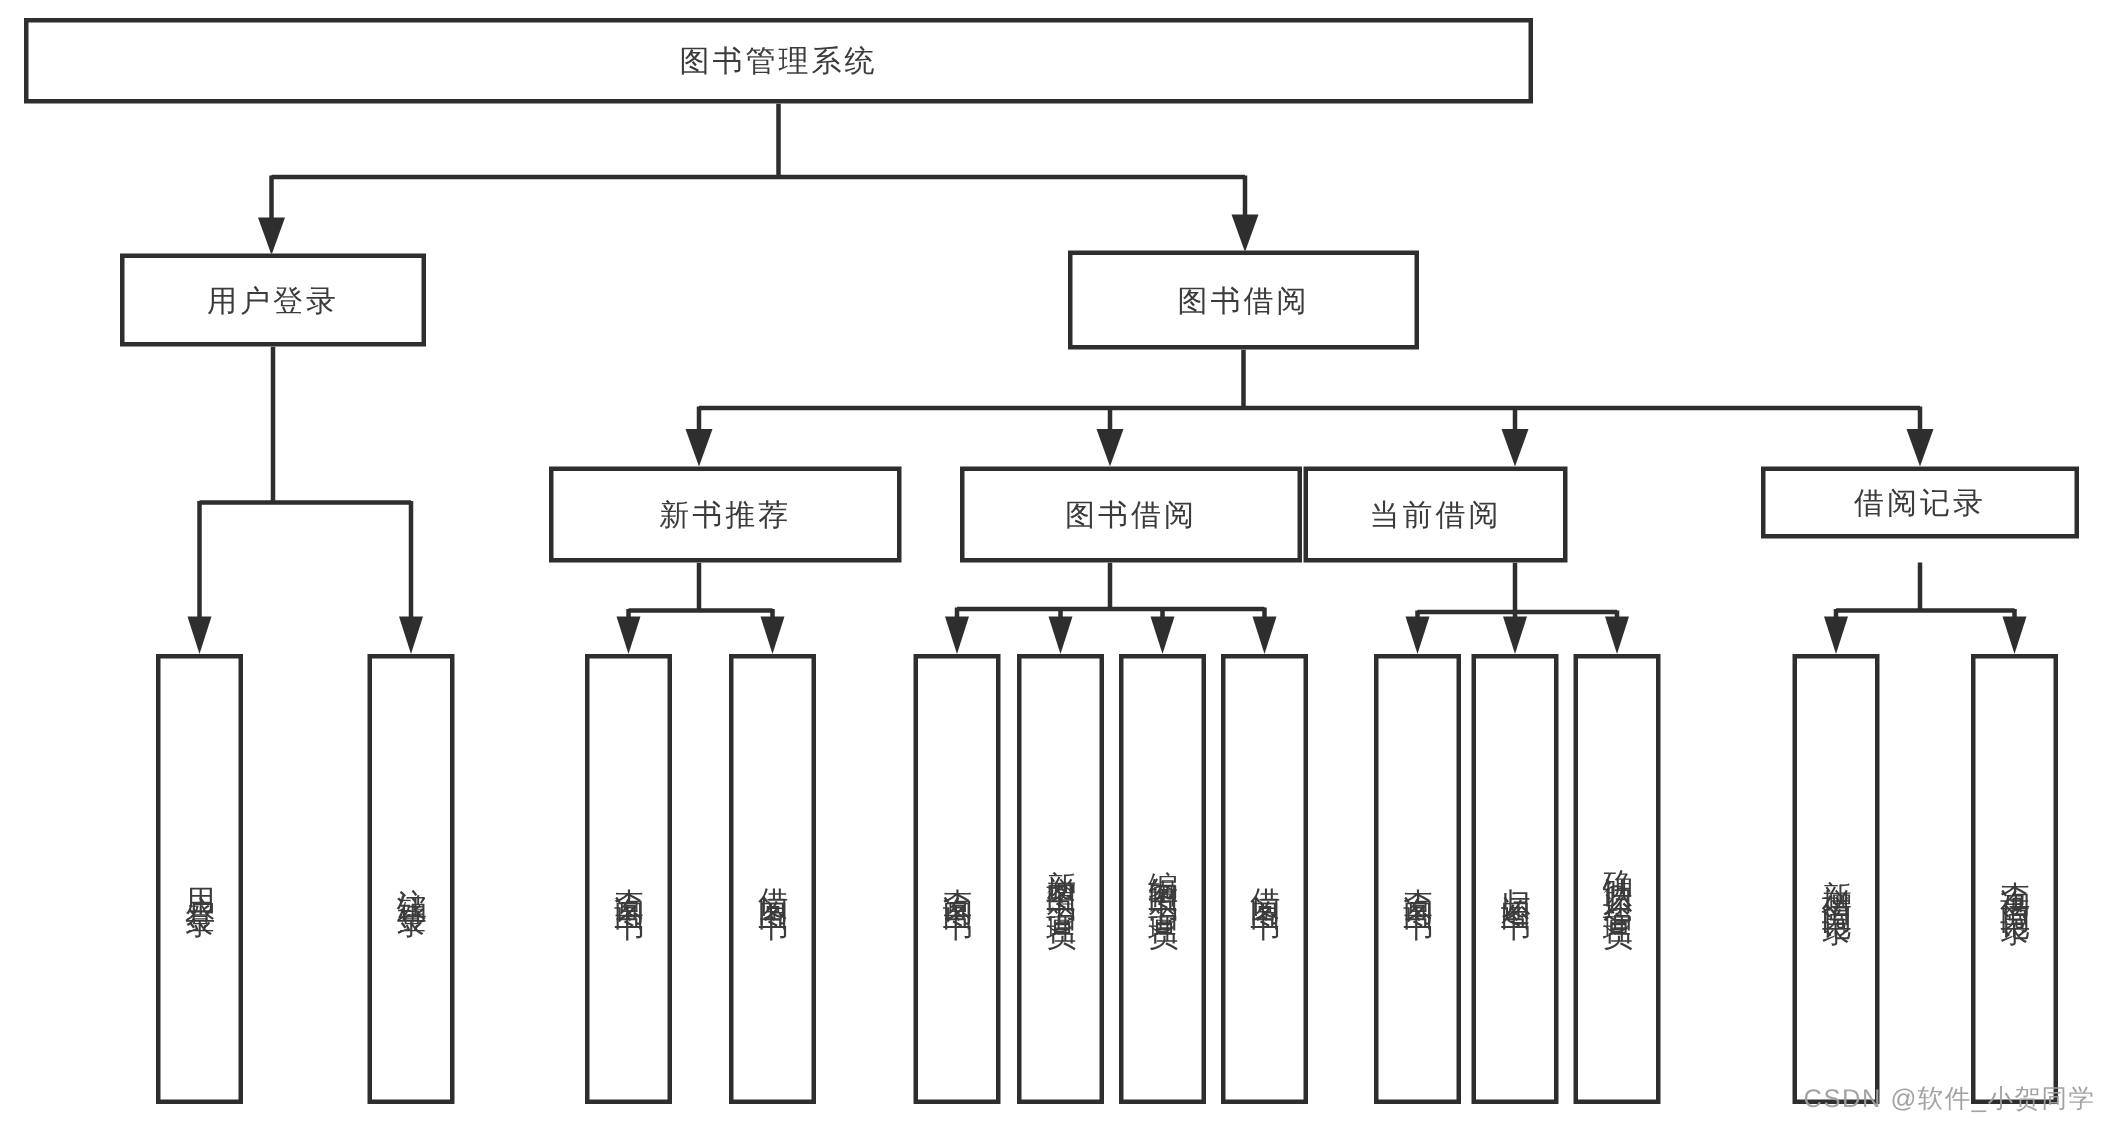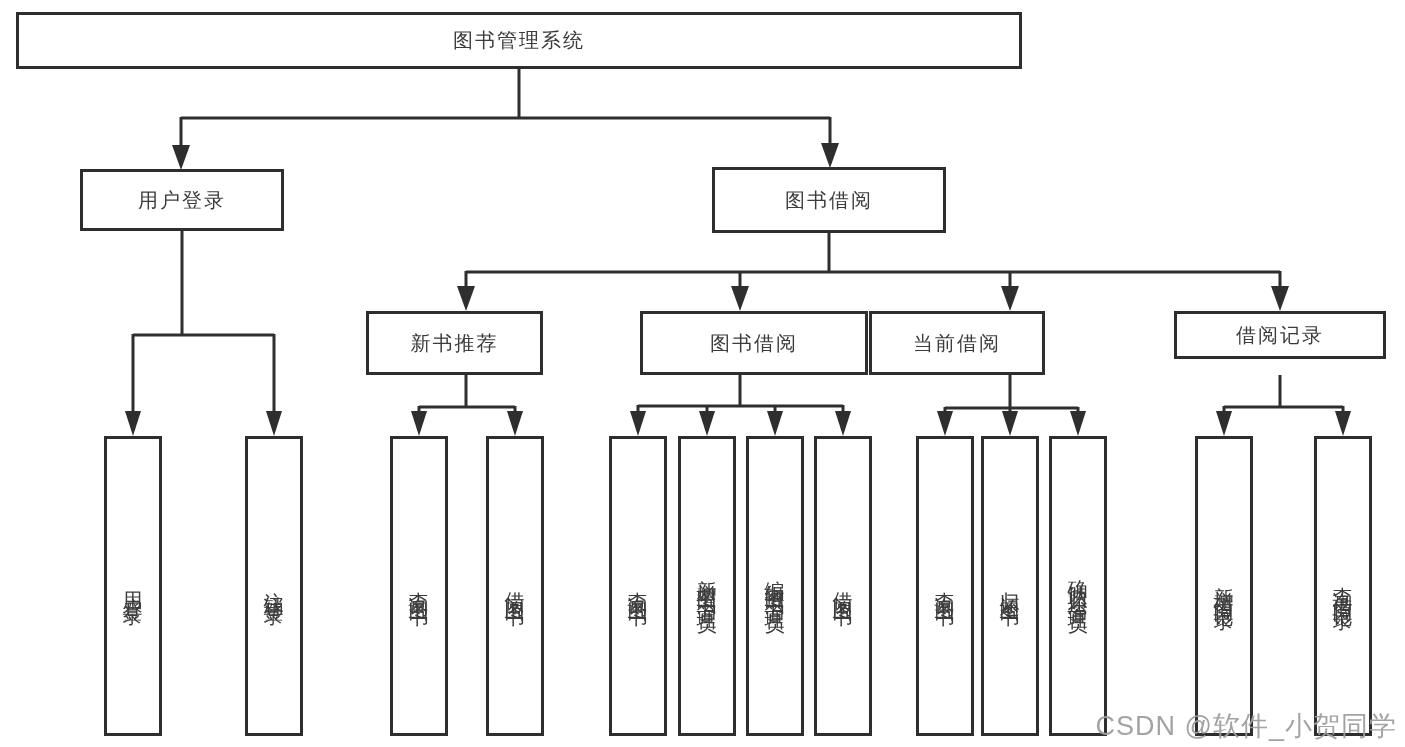--- a/index.html
+++ b/index.html
@@ -41,21 +41,21 @@
   .node.h { letter-spacing: 2px; }
   .node.v {
     writing-mode: vertical-rl;
     letter-spacing: 5px;
     line-height: 1;
   }
   #watermark {
     position: absolute;
     right: 8px;
     bottom: 3px;
-    font-size: 27px;
+    font-size: 17px;
     letter-spacing: 1px;
     color: rgba(158,158,158,0.95);
     z-index: 3;
     pointer-events: none;
     white-space: nowrap;
   }
 </style>
 </head>
 <body>
 
@@ -108,21 +108,21 @@
     <span>图书管理系统</span>
   </div>
 
   <div class="node h" style="left:80px; top:169px; width:204px; height:62px">
     <span>用户登录</span>
   </div>
   <div class="node h" style="left:712px; top:167px; width:234px; height:66px">
     <span>图书借阅</span>
   </div>
 
-  <div class="node h" style="left:366px; top:311px; width:177px; height:64px">
+  <div class="node h" style="left:366px; top:311px; width:235px; height:64px">
     <span>新书推荐</span>
   </div>
   <div class="node h" style="left:640px; top:311px; width:228px; height:64px">
     <span>图书借阅</span>
   </div>
   <div class="node h" style="left:869px; top:311px; width:176px; height:64px">
     <span>当前借阅</span>
   </div>
   <div class="node h" style="left:1174px; top:311px; width:212px; height:48px">
     <span>借阅记录</span>

